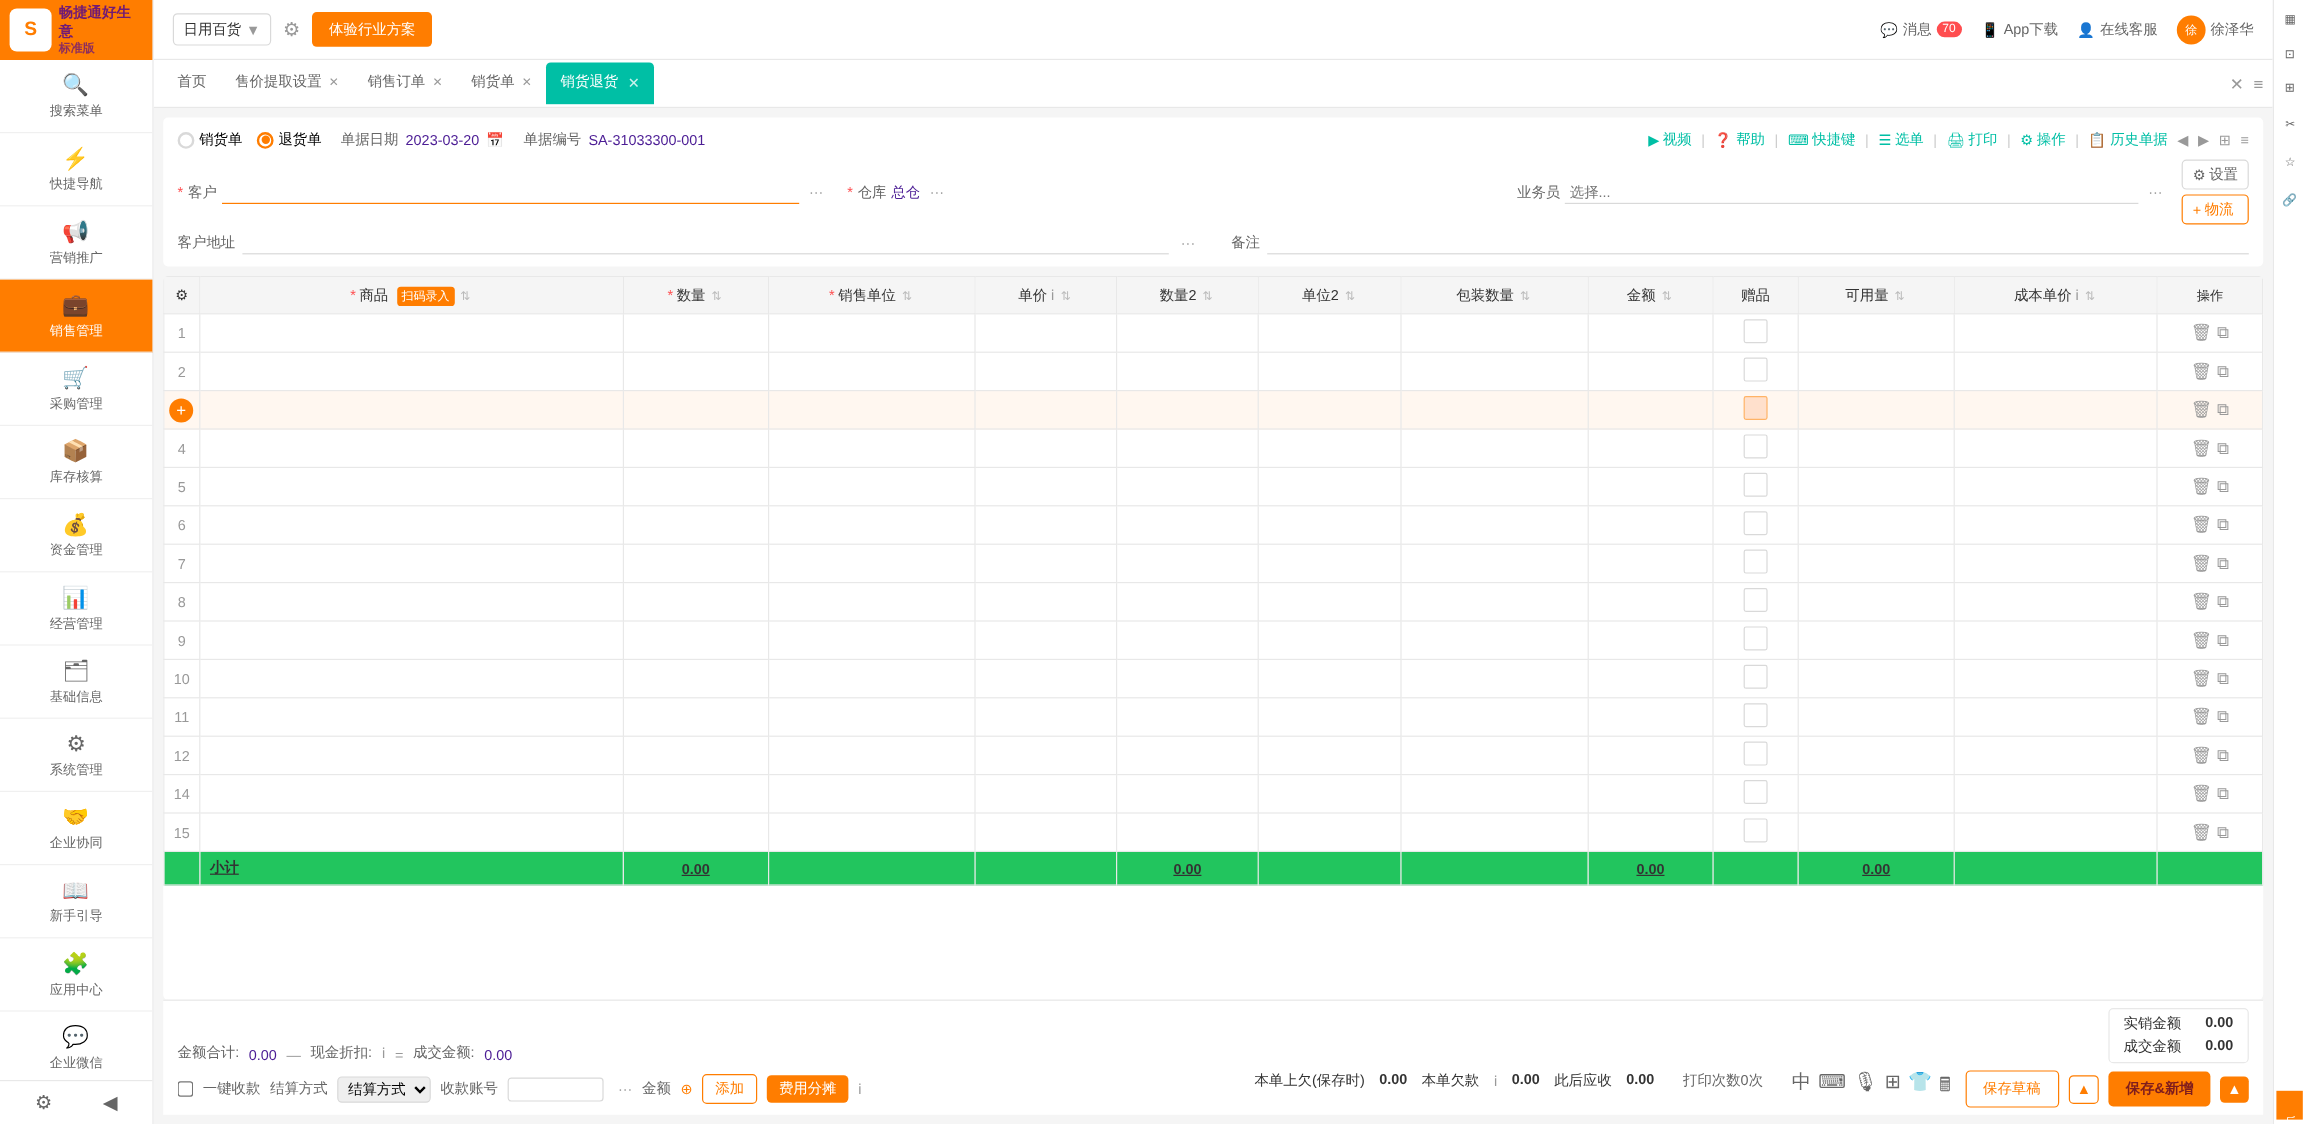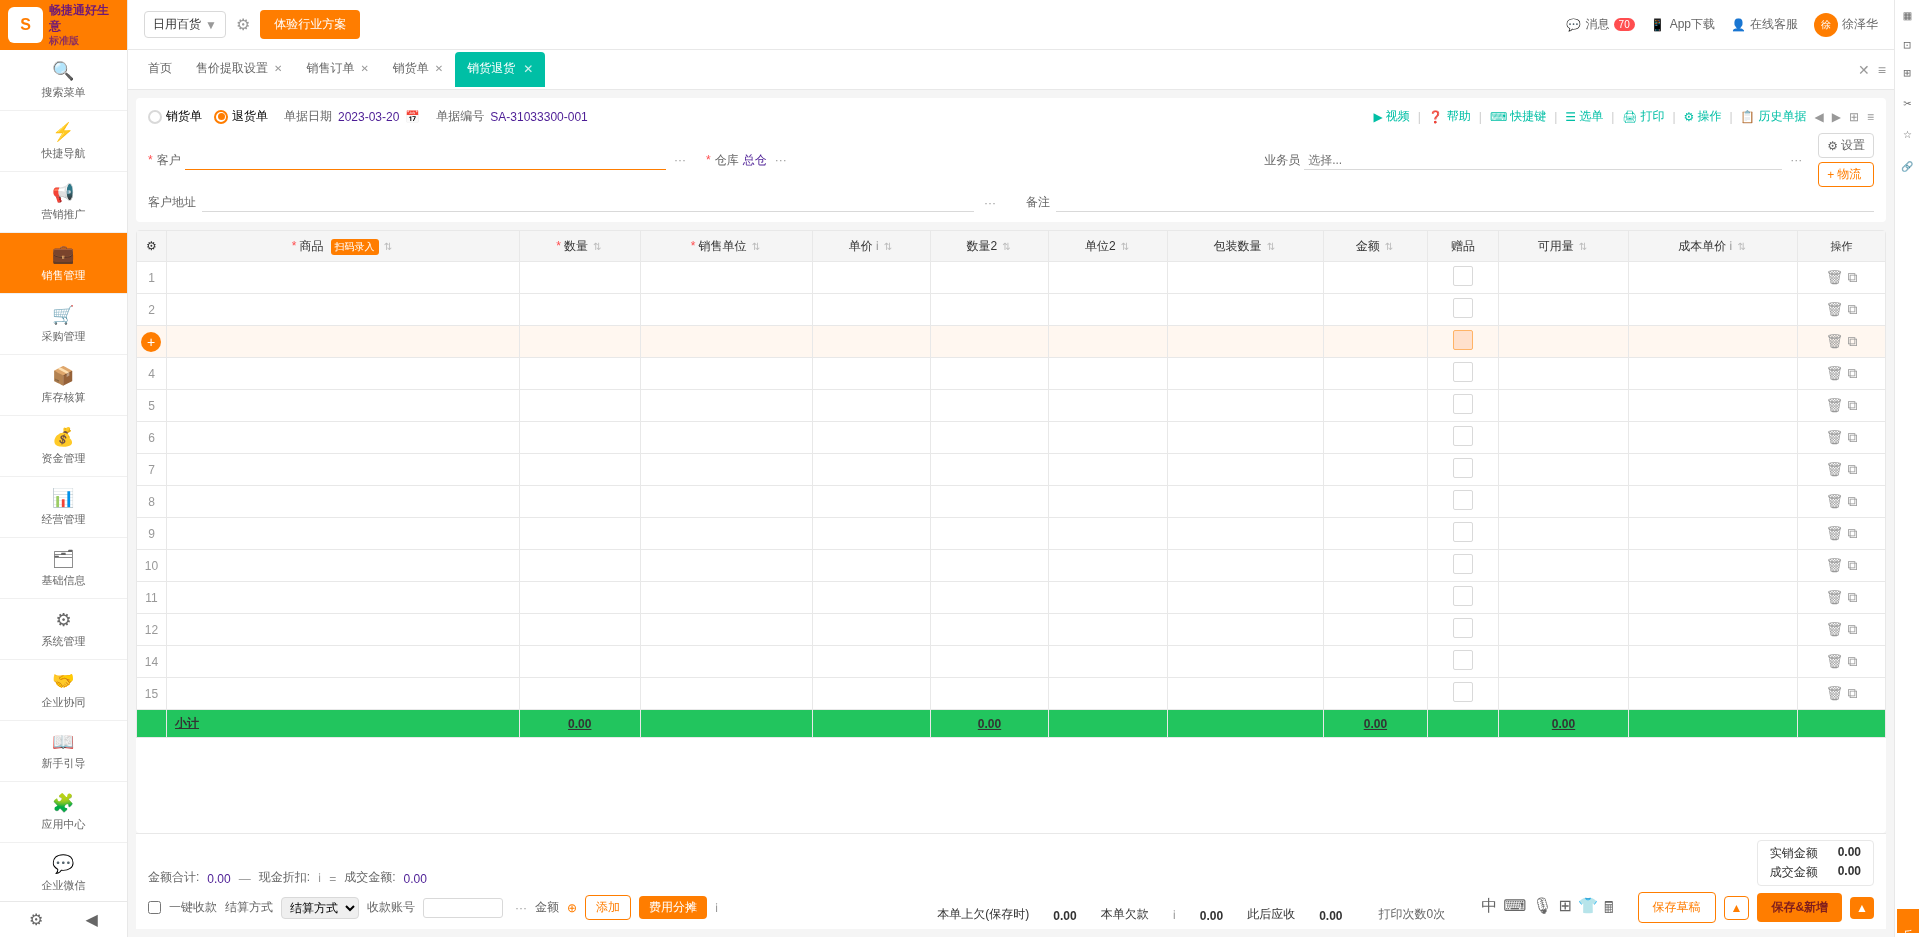--- a/index.html
+++ b/index.html
@@ -69,21 +69,21 @@
     .row-num { color: #999; }
     .action-icons { display: flex; gap: 4px; justify-content: center; }
     .icon-btn { cursor: pointer; color: #999; font-size: 14px; }
     .subtotal-row td { background: #22c55e; font-weight: bold; text-decoration: underline; }
     .sort-icon { color: #bbb; font-size: 10px; margin: 0 2px; cursor: pointer; }
 
     
     .footer { background: #fff; border-top: 1px solid #e8e8e8; padding: 6px 12px; flex-shrink: 0; }
     .footer-row1 { display: flex; align-items: flex-end; gap: 8px; margin-bottom: 6px; }
     .footer-row2 { display: flex; align-items: center; justify-content: space-between; }
-    .footer-summary { display: flex; align-items: flex-end; gap: 24px; color: #333; }
+    .footer-summary { display: flex; align-items: flex-start; gap: 12px; color: #333; }
     .amount-line { display: flex; justify-content: space-between; gap: 20px; font-size: 12px; color: #333; }
     .amount-value { font-weight: bold; color: #333; }
     .btn-save-draft { background: #fff; border: 1px solid #ff7d00; color: #ff7d00; border-radius: 4px; padding: 6px 14px; cursor: pointer; }
     .btn-save-new { background: #ff7d00; border: none; color: #7f1d1d; border-radius: 4px; padding: 6px 14px; cursor: pointer; font-weight: bold; }
     .btn-footer-group { display: flex; gap: 8px; align-items: center; }
     .footer-pay { display: flex; align-items: center; gap: 8px; color: #666; }
     .footer-pay select { border: 1px solid #d9d9d9; border-radius: 4px; padding: 2px 4px; }
     .btn-add { background: #fff; border: 1px solid #ff7d00; color: #ff7d00; border-radius: 4px; padding: 3px 10px; cursor: pointer; }
     .btn-fees { background: #ff7d00; color: #fff; border-radius: 4px; padding: 3px 10px; border: none; cursor: pointer; }
     .minus-icon { color: #999; }

